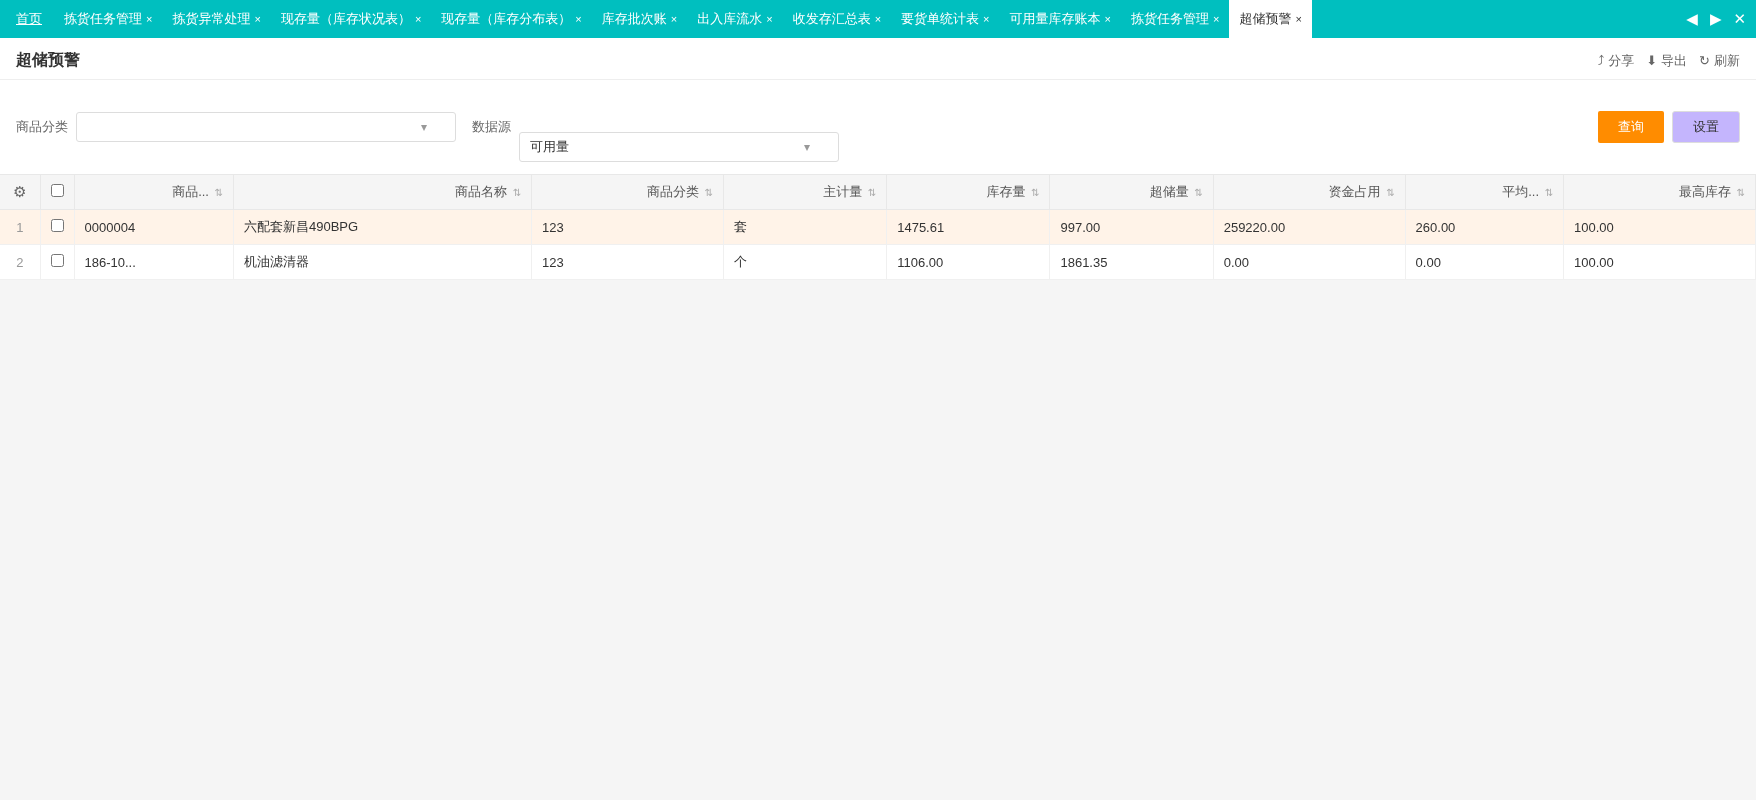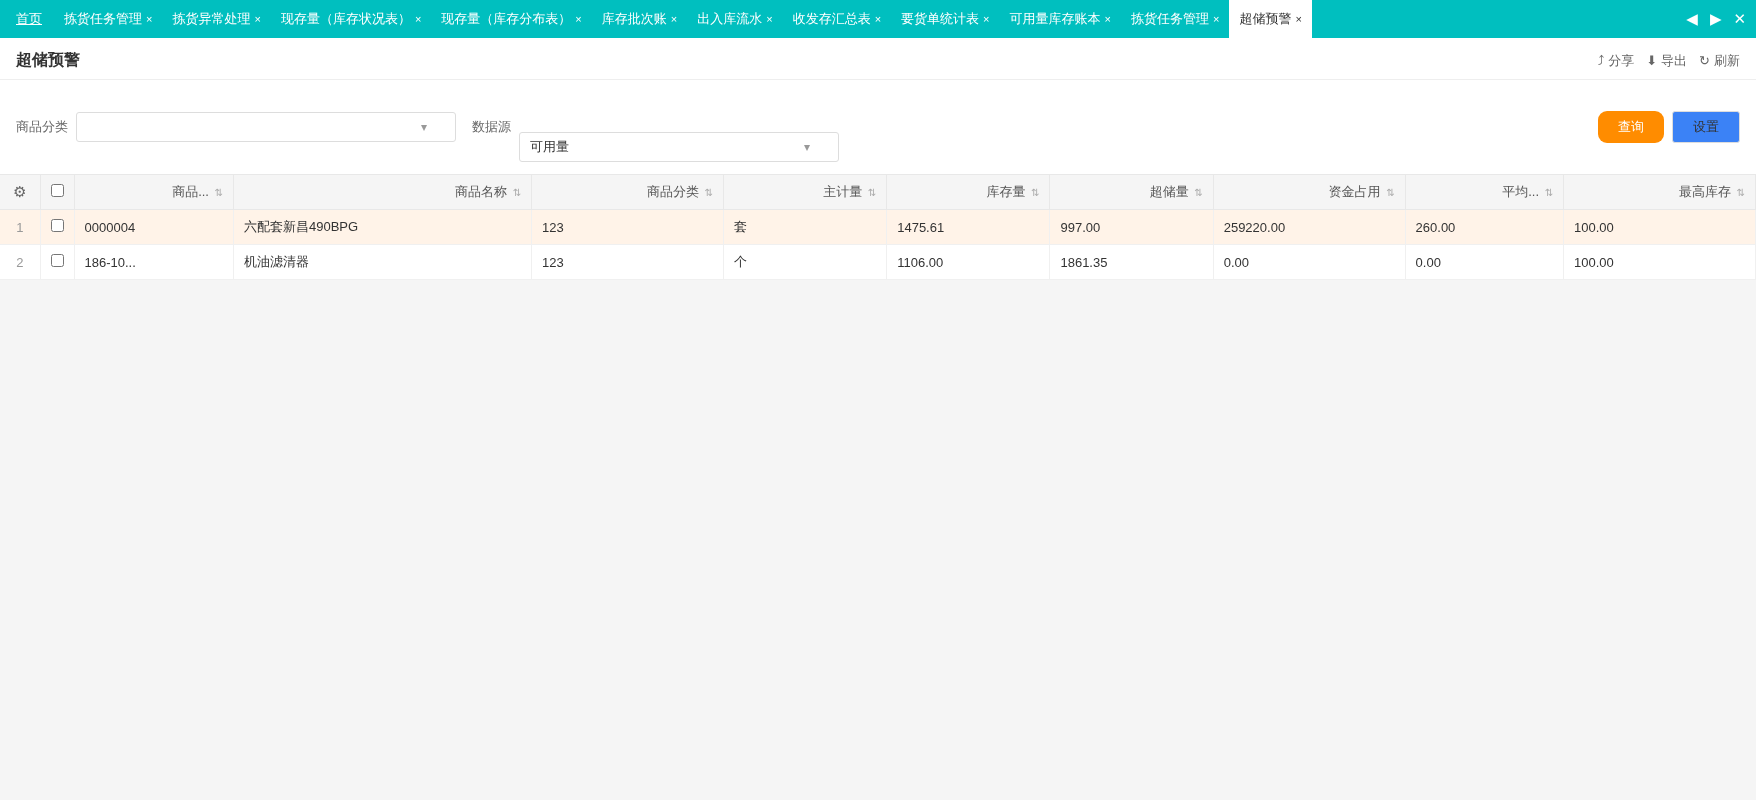--- a/index.html
+++ b/index.html
@@ -133,27 +133,27 @@
     }
     .filter-buttons {
       margin-left: auto;
       display: flex;
       gap: 8px;
     }
     .btn-query {
       background: #ff8c00;
       color: #fff;
       border: none;
-      border-radius: 9px;
+      border-radius: 2px;
       padding: 6px 20px;
       font-size: 13px;
       cursor: pointer;
     }
     .btn-settings {
-      background: #3b82f6;
+      background: #c4b5fd;
       color: #333;
       border: 1px solid #ddd;
       border-radius: 3px;
       padding: 6px 20px;
       font-size: 13px;
       cursor: pointer;
     }
 
     
     .table-container {

